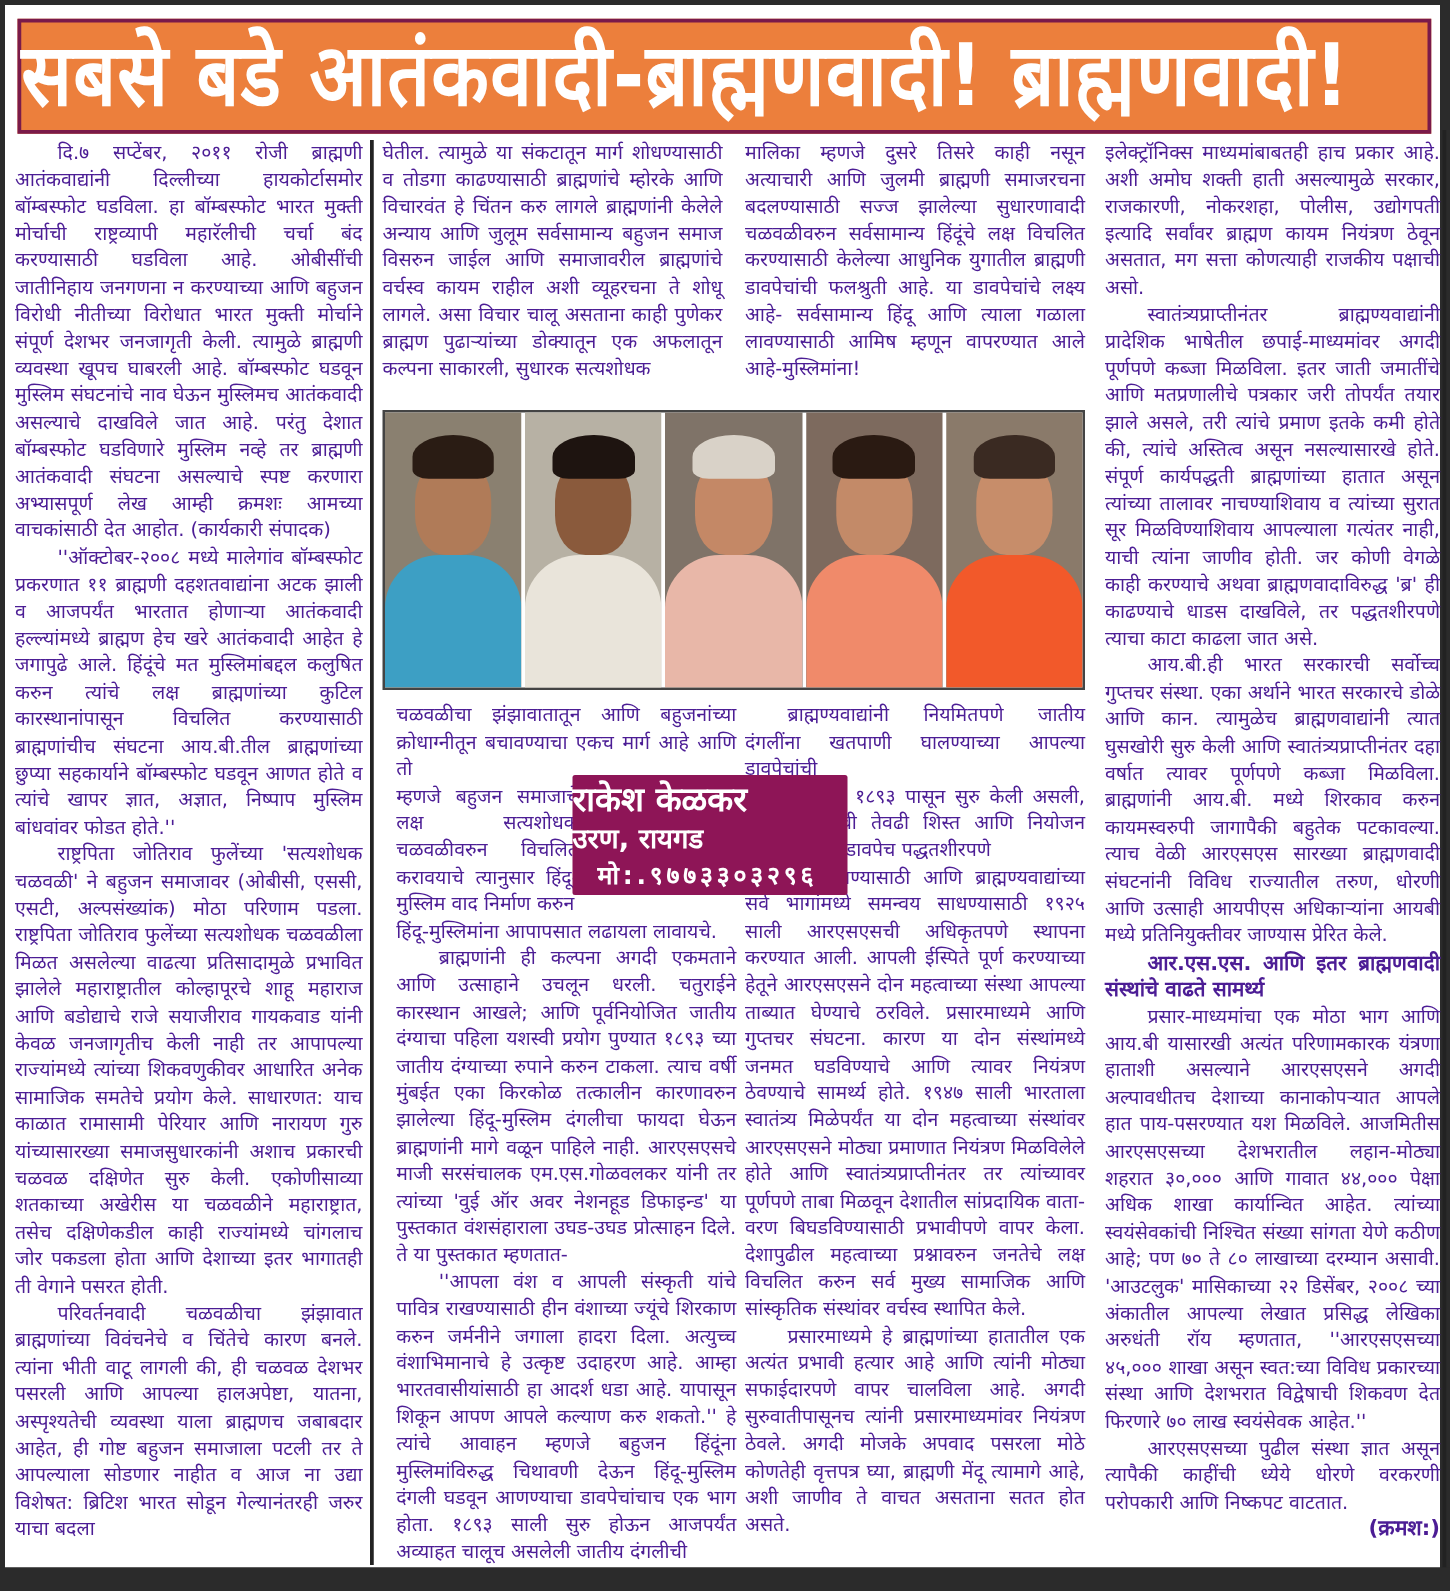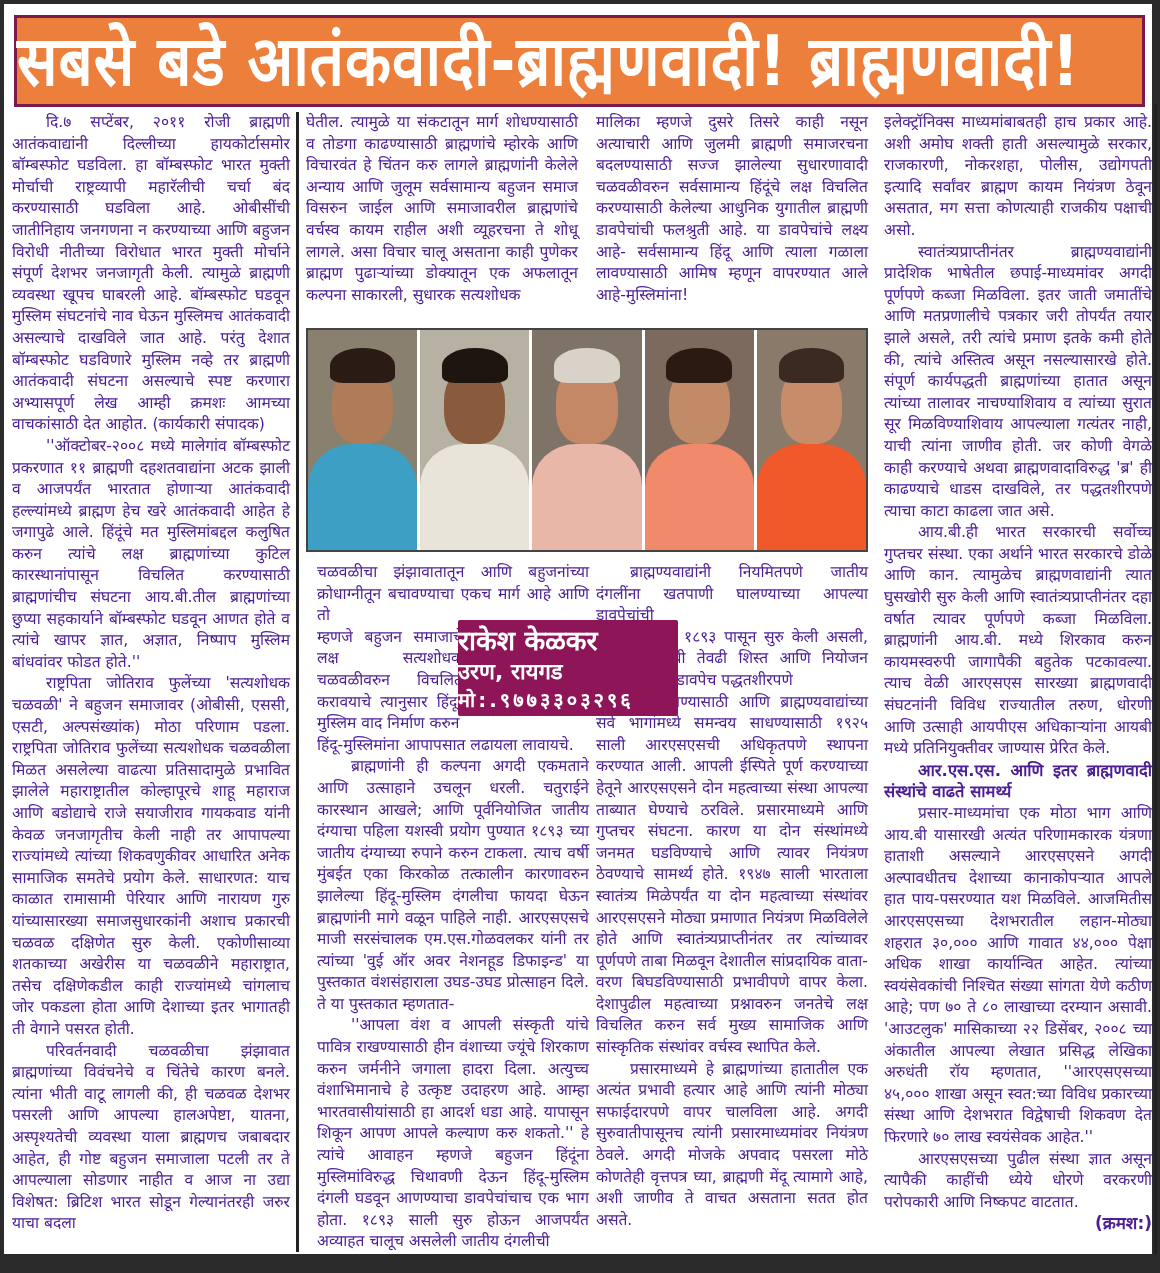--- a/index.html
+++ b/index.html
@@ -20,21 +20,21 @@
   .subhead{font-weight:bold;font-size:16.5px;text-indent:34px;}
   .kramash{text-align:right;font-weight:bold;font-size:17px;margin-top:2px;}
   .photos{position:absolute;left:302px;top:324px;width:558px;height:220px;border:2px solid #444;display:flex;gap:3px;background:#fff;}
   .photo{flex:1;height:100%;position:relative;overflow:hidden;}
   .photo .face{position:absolute;left:22%;top:16%;width:56%;height:36%;border-radius:45% 45% 40% 40%;}
   .photo .hair{position:absolute;left:20%;top:8%;width:60%;height:16%;border-radius:50% 50% 20% 20%;}
   .photo .body{position:absolute;left:0;bottom:0;width:100%;height:48%;border-radius:40% 40% 0 0;}
   .author-box{position:absolute;left:454px;top:616px;width:220px;height:96px;background:#8e1557;border-radius:2px;color:#fff;text-align:left;font-weight:bold;}
   .author-name{font-size:27px;line-height:34px;margin-top:4px;}
   .author-place{font-size:22px;line-height:28px;}
-  .author-phone{font-size:20px;line-height:28px;letter-spacing:3px;}
+  .author-phone{font-size:20px;line-height:28px;letter-spacing:3px;margin-left:20px;}
   .wrap-l{width:146px;}
   .wrap-r{margin-left:110px;}
   .bottom-bar{position:absolute;left:0;top:1254px;width:1160px;height:19px;background:#2b2b2b;}
 </style>
 </head>
 <body>
 
 <div class="page">
 
   <div class="headline">

